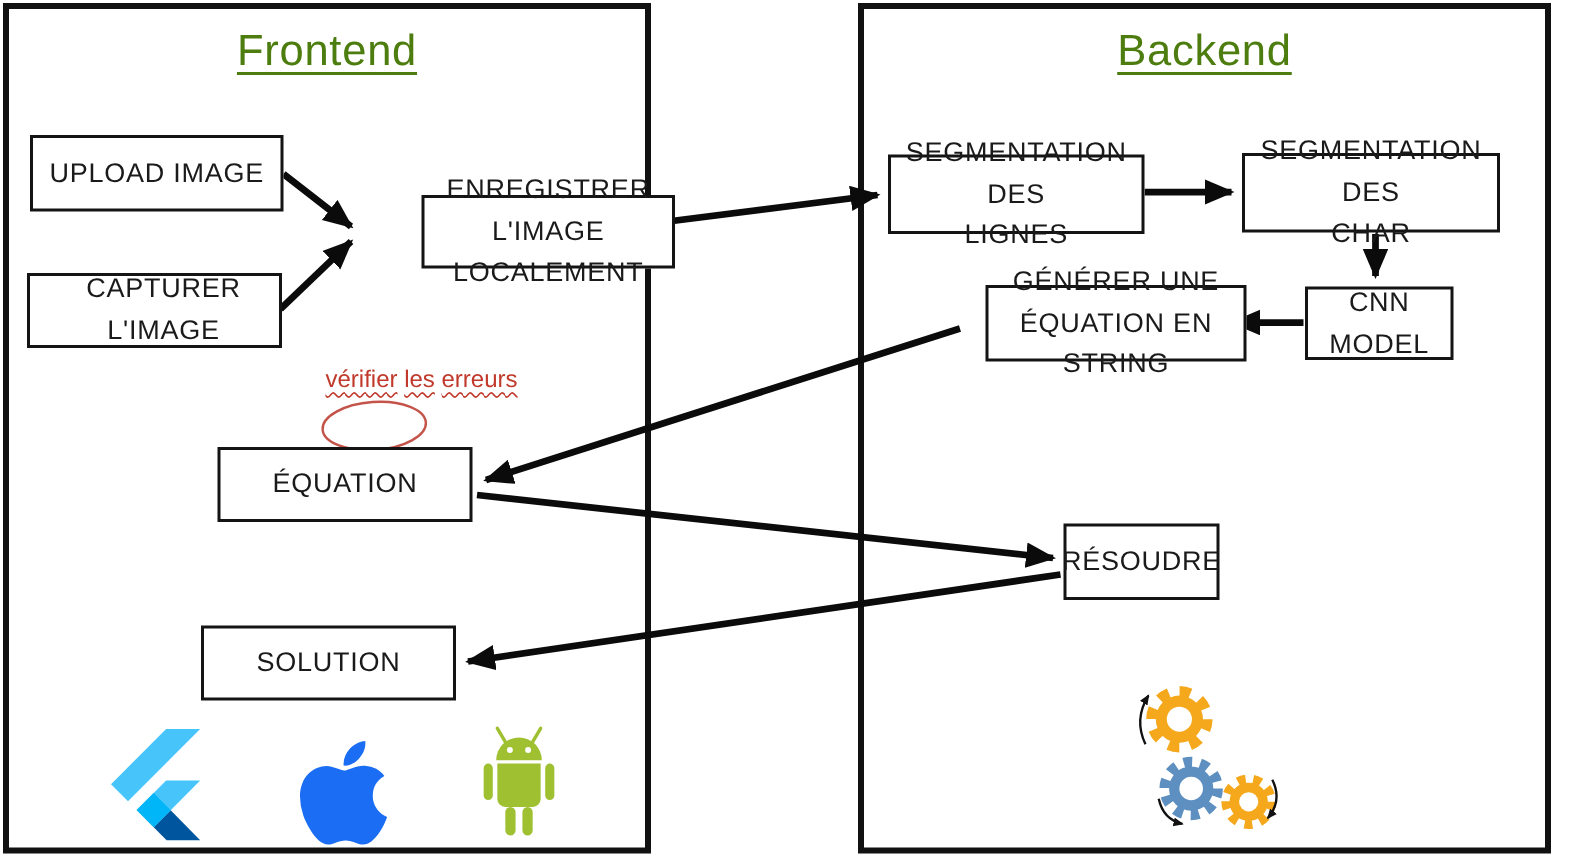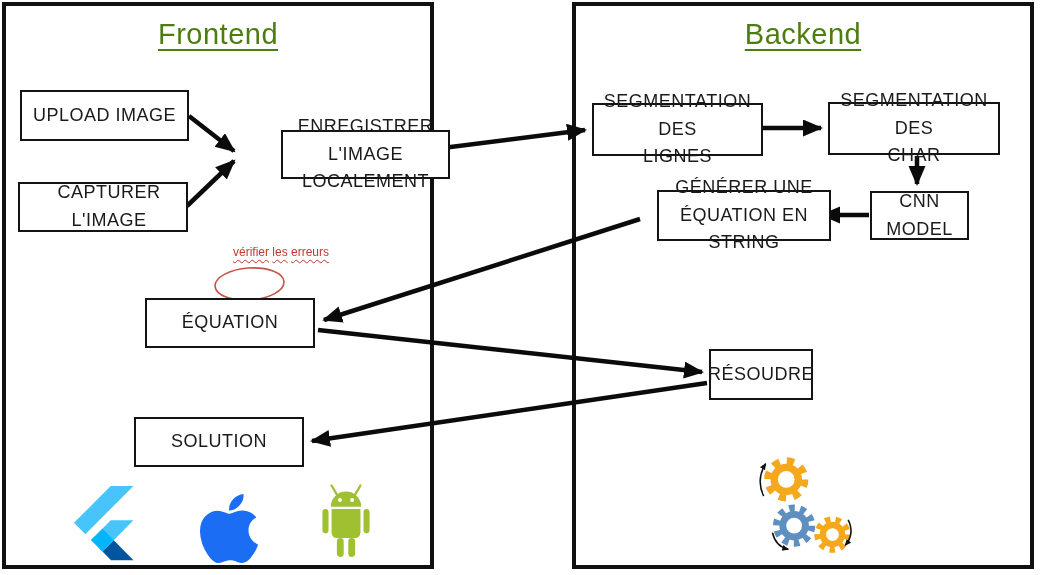--- a/index.html
+++ b/index.html
@@ -19,21 +19,21 @@
   }
   .overlay { position:absolute; left:0; top:0; z-index:2; }
   .node {
     position:absolute; background:#ffffff; border:2px solid #141414;
     box-sizing:border-box; display:flex; align-items:center; justify-content:center;
     text-align:center; color:#1a1a1a; font-weight:400; font-size:18px;
     letter-spacing:.5px; line-height:1.55; white-space:pre-line; z-index:3;
   }
   .annotation {
     position:absolute; left:196px; top:245px; width:170px; text-align:center;
-    font-size:12px; color:#C0392B; z-index:3; white-space:nowrap;
+    font-size:16px; color:#C0392B; z-index:3; white-space:nowrap;
   }
   .squiggle {
     text-decoration:underline; text-decoration-style:wavy;
     text-decoration-thickness:1px; text-underline-offset:3px;
   }
   .icon { position:absolute; z-index:3; }
 </style>
 </head>
 <body>
 

